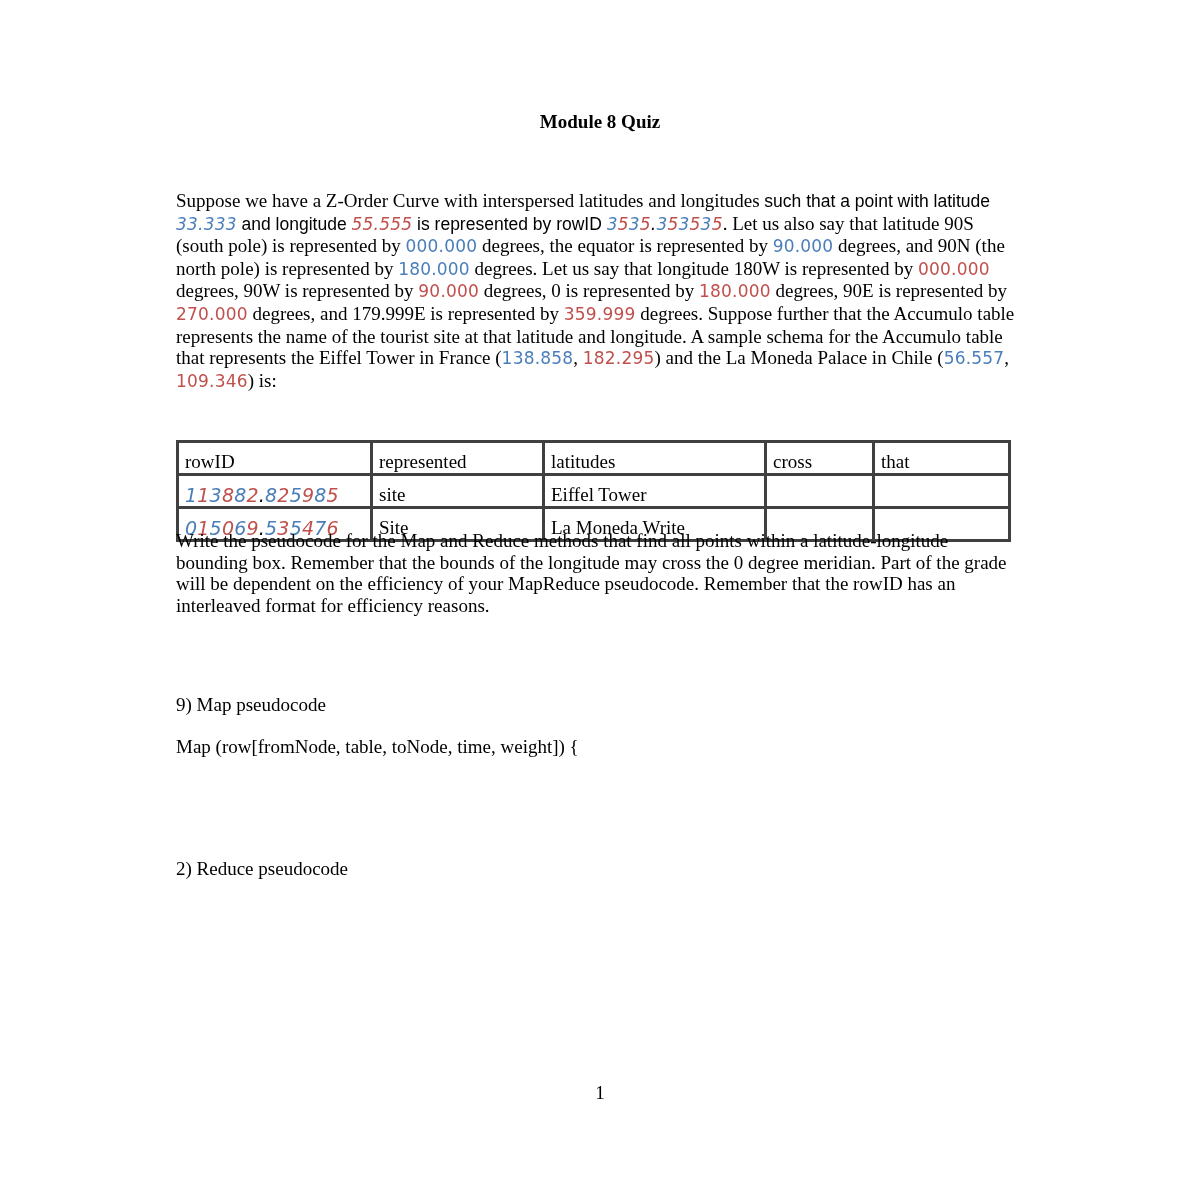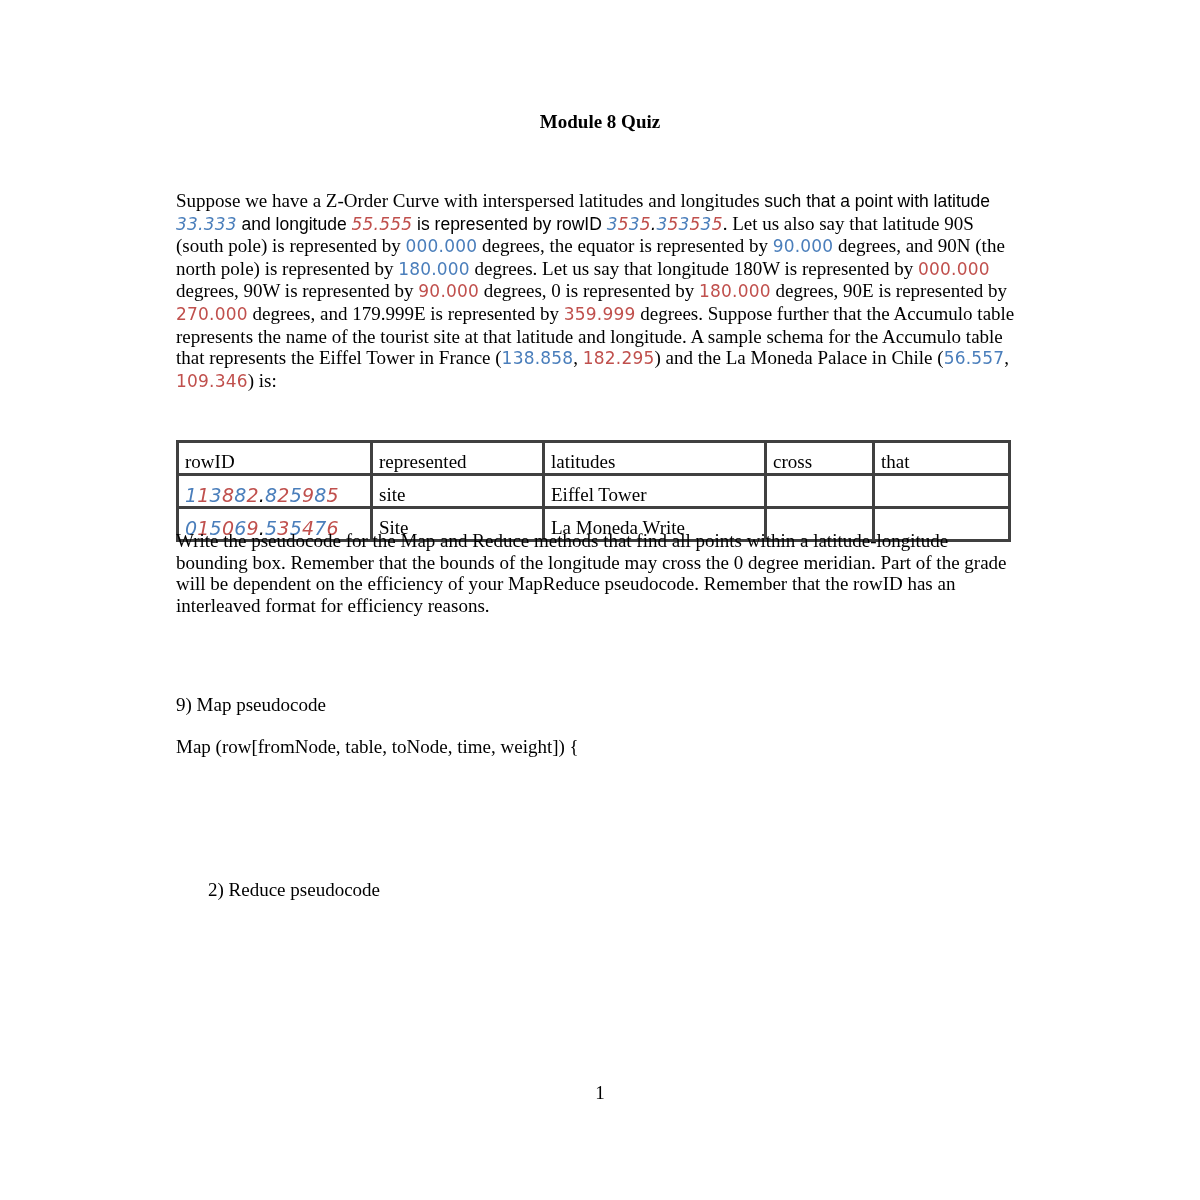--- a/index.html
+++ b/index.html
@@ -133,23 +133,22 @@
   }
   .mapsig {
     position: absolute;
     left: 176px;
     top: 736px;
     font-size: 19px;
   }
   .q2 {
     position: absolute;
     left: 176px;
-    top: 879px;
-    font-size: 19px;
-    margin-left: 32px;
+    top: 858px;
+    font-size: 19px;
   }
 
   
   .footer {
     position: absolute;
     left: 0;
     top: 1082px;
     width: 1200px;
     text-align: center;
     font-size: 19px;

